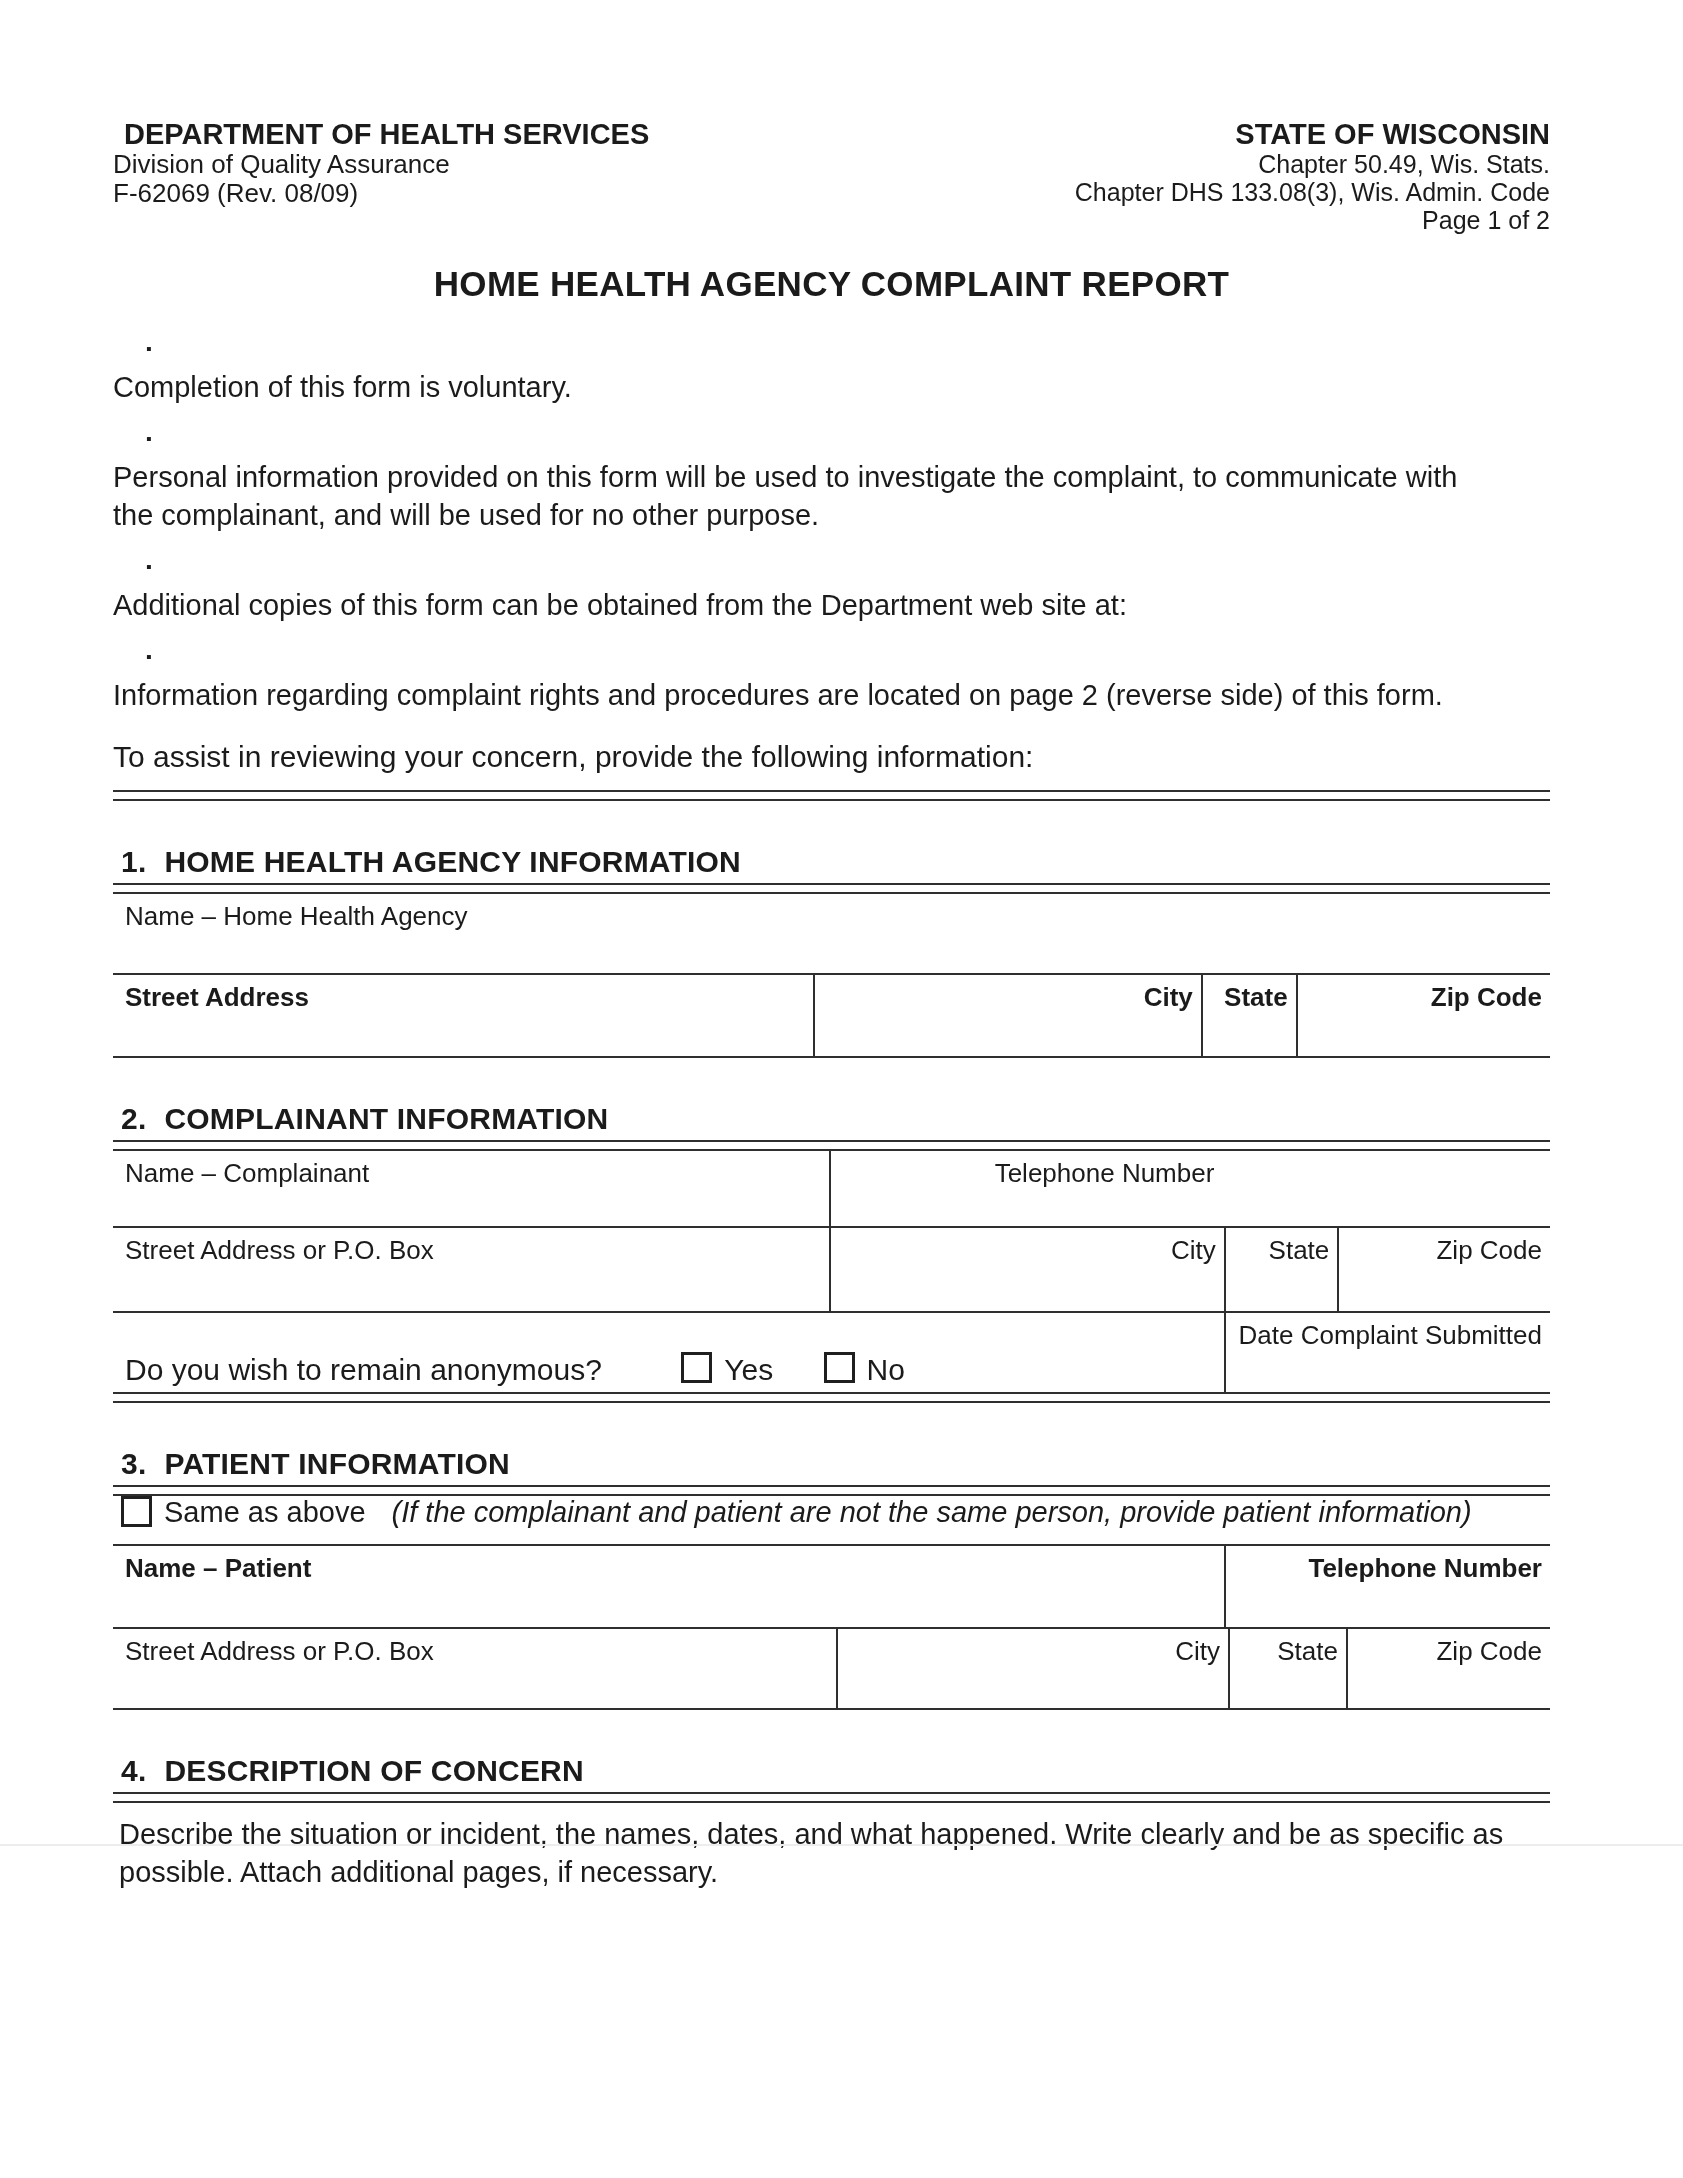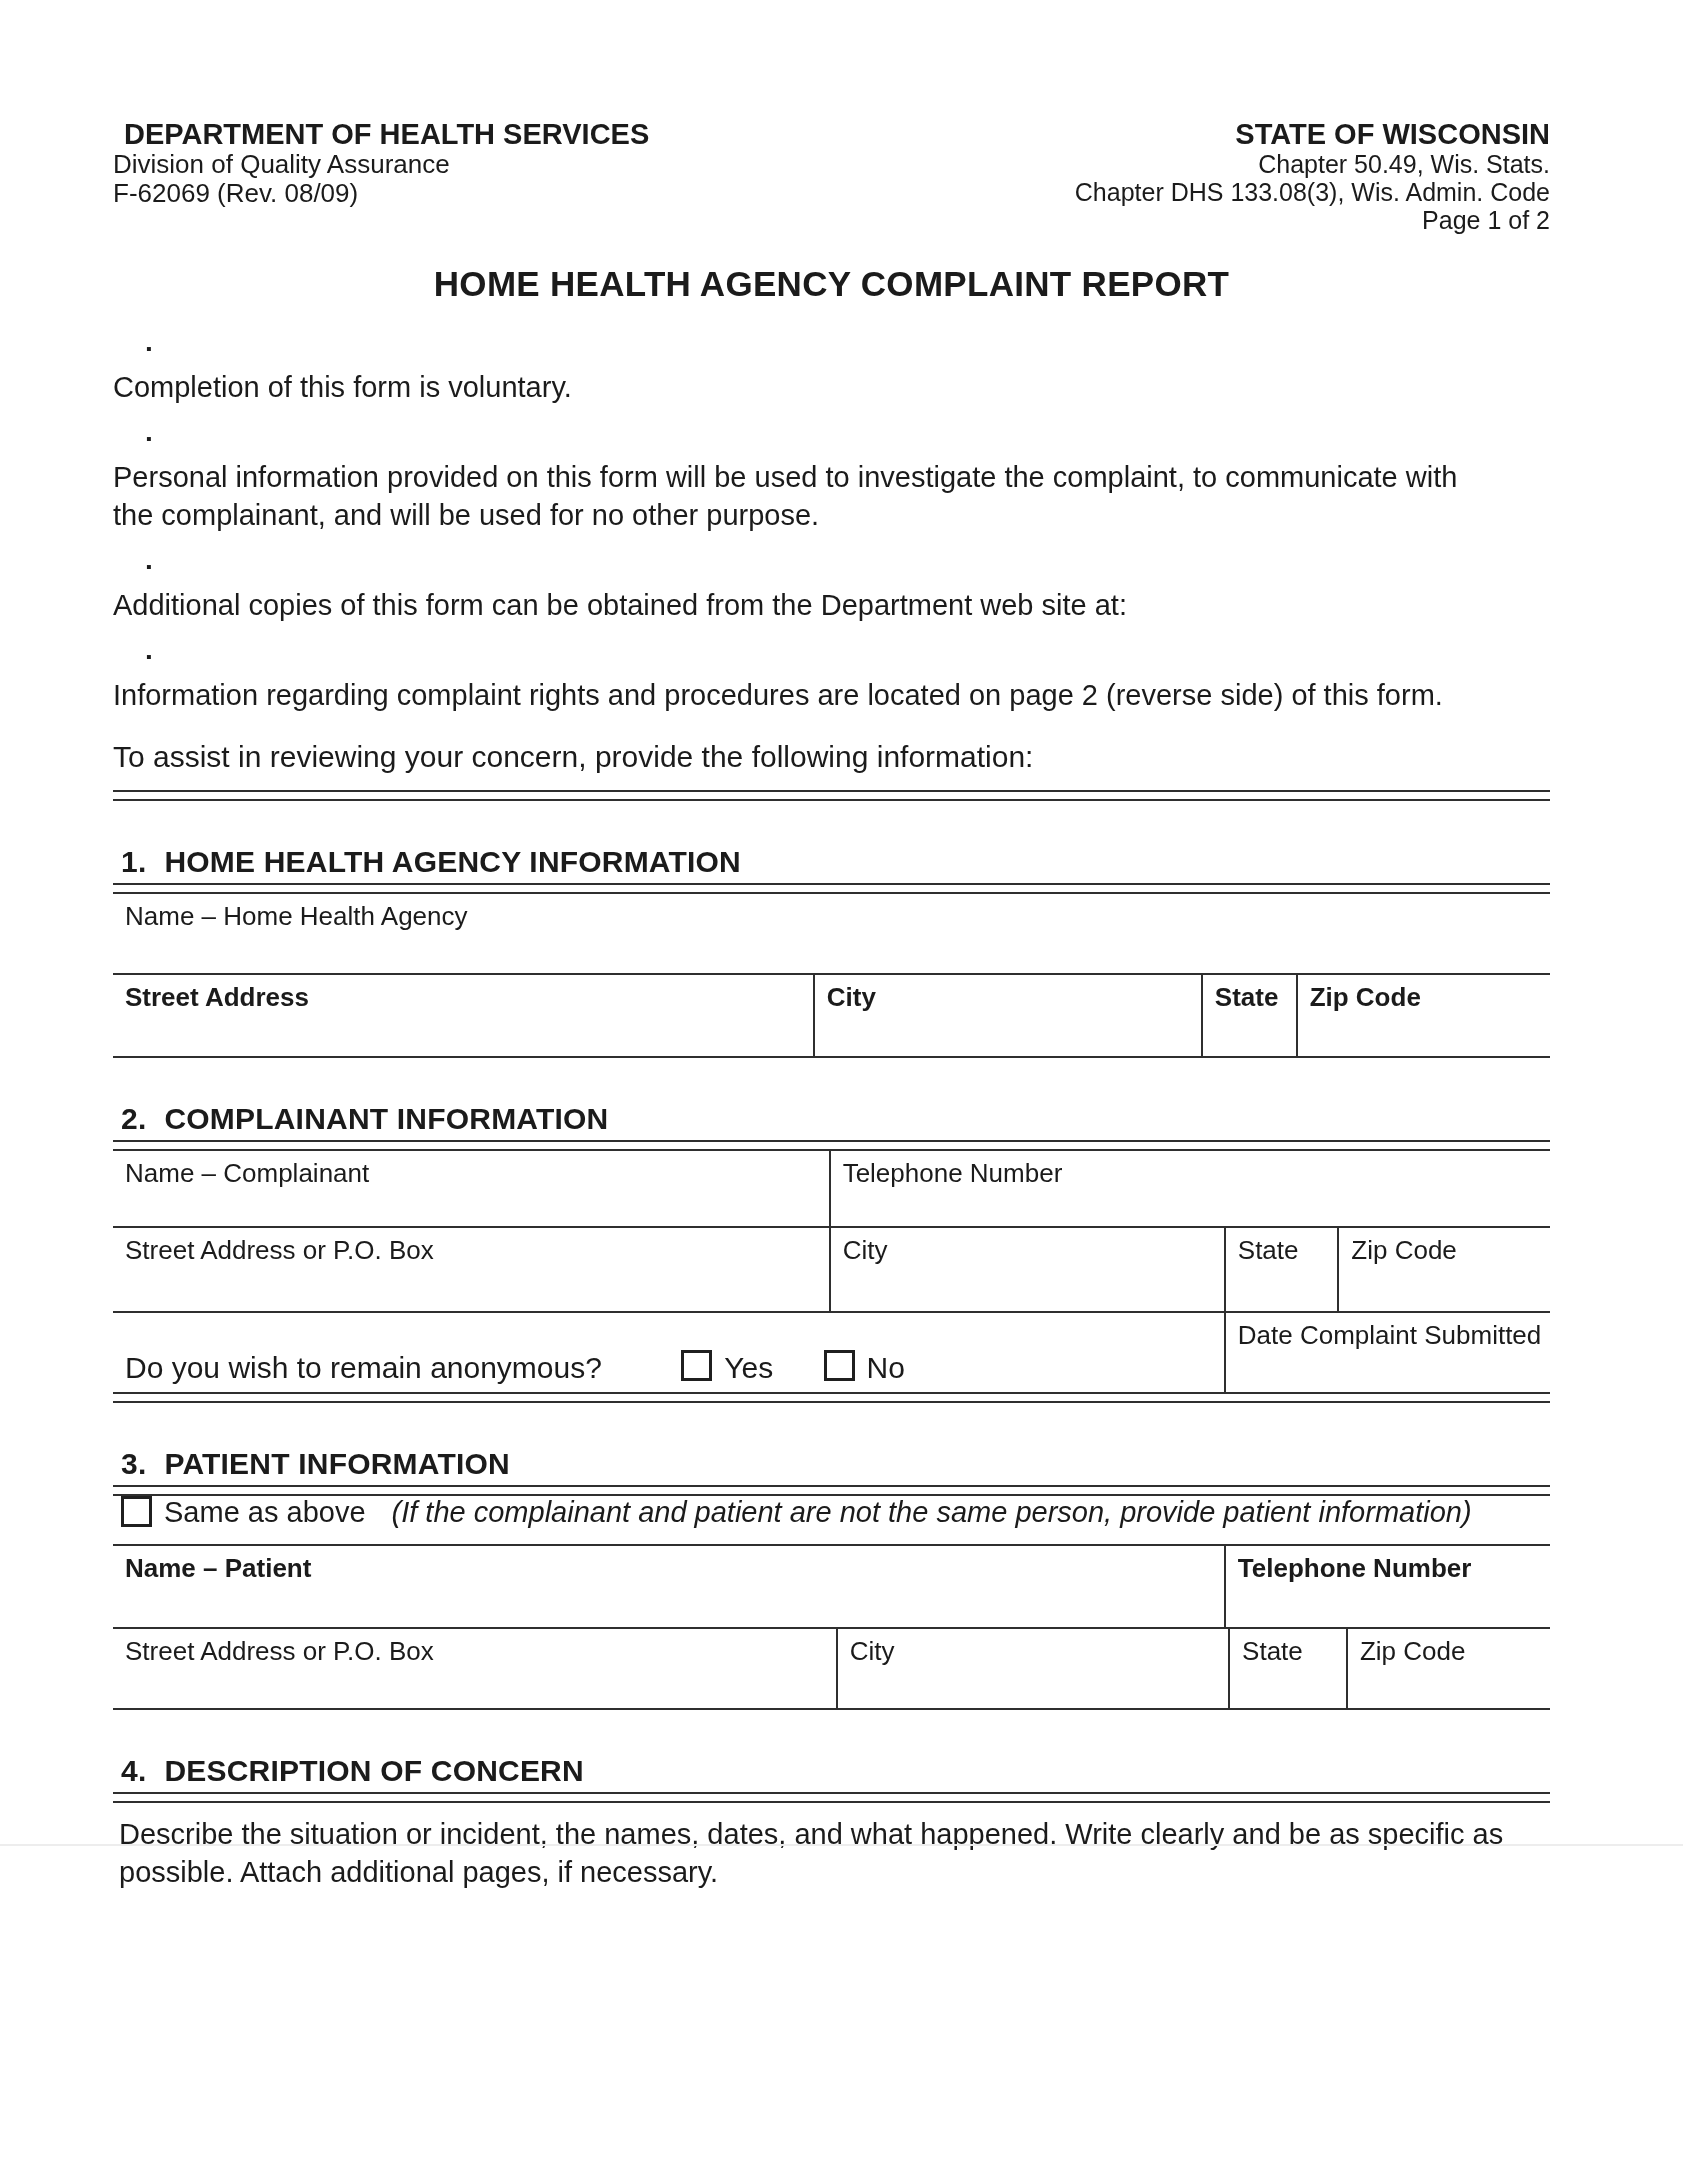--- a/index.html
+++ b/index.html
@@ -46,21 +46,21 @@
 
   
   .form { margin-top: 16px; }
   .drule { height: 7px; border-top: 2px solid #2f2f2f; border-bottom: 2px solid #2f2f2f; }
   .sec-head { font-size: 30px; font-weight: bold; padding: 8px 0 4px 8px; letter-spacing: 0.2px; margin-top: 36px; }
   .sec-head .num { margin-right: 18px; }
 
   .frow { display: flex; border-bottom: 2px solid #2f2f2f; }
   .frow.no-bb { border-bottom: none; }
   .cell { box-sizing: border-box; padding: 7px 8px 0 12px; font-size: 26px; }
-  .cell + .cell { border-left: 2px solid #2f2f2f; }
+  .cell + .cell { border-left: 2px solid #2f2f2f; text-align: right; }
 
   .h80 { height: 79px; } .h82 { height: 81px; font-weight: bold; } .h76 { height: 75px; }
   .h84 { height: 83px; } .h48 { height: 48px; }
 
   
   .c487 { width: 48.7%; } .c270 { width: 27.0%; } .c066 { width: 6.6%; }  .c177 { width: 17.7%; }
   .c498 { width: 49.8%; } .c274 { width: 27.4%; } .c228 { width: 22.8%; }
   .c275 { width: 27.5%; } .c079 { width: 7.9%; }  .c148 { width: 14.8%; }
   .c773 { width: 77.3%; } .c227 { width: 22.7%; }
   .c503 { width: 50.3%; } .c273 { width: 27.3%; } .c082 { width: 8.2%; }  .c142 { width: 14.2%; }
@@ -68,21 +68,21 @@
   
   .cb {
     display: inline-block;
     width: 25px; height: 25px;
     border: 3px solid #1f1f1f;
     background: #fff;
     vertical-align: -3px;
     margin-right: 12px;
   }
 
-  .anon-row { padding-top: 26px; font-size: 30px; margin-top: 11px; }
+  .anon-row { padding-top: 39px; font-size: 30px; }
   .anon-q { margin-right: 71px; }
   .anon-no { margin-left: 42px; }
 
   .same-row { display: flex; align-items: flex-start; padding-left: 8px; font-size: 29px; }
   .same-note { font-style: italic; margin-left: 26px; font-size: 29px; }
 
   .desc { font-size: 29px; line-height: 38px; margin-top: 12px; padding-left: 6px; max-width: 1445px; }
 
   .faint-line {
     position: absolute;

